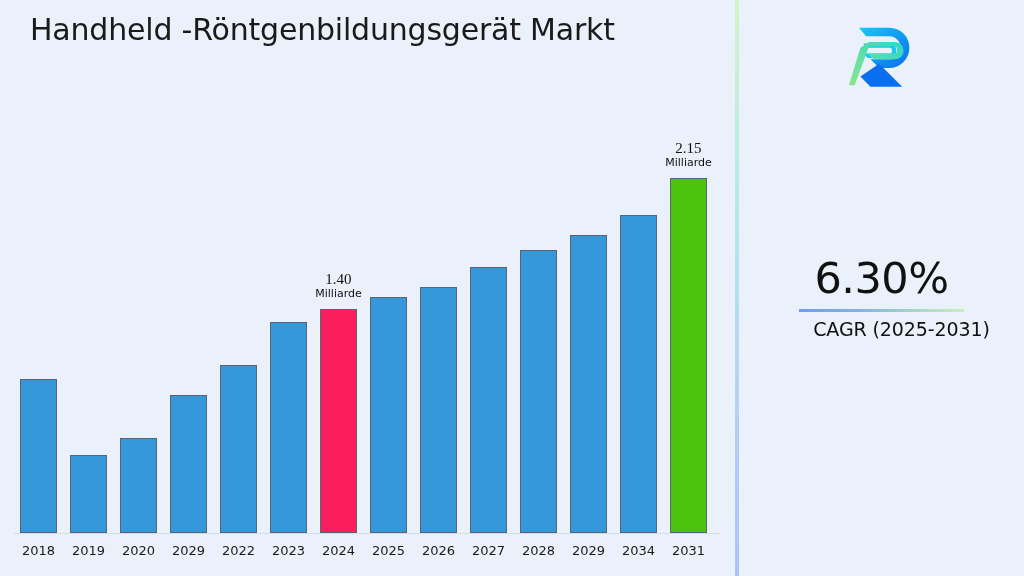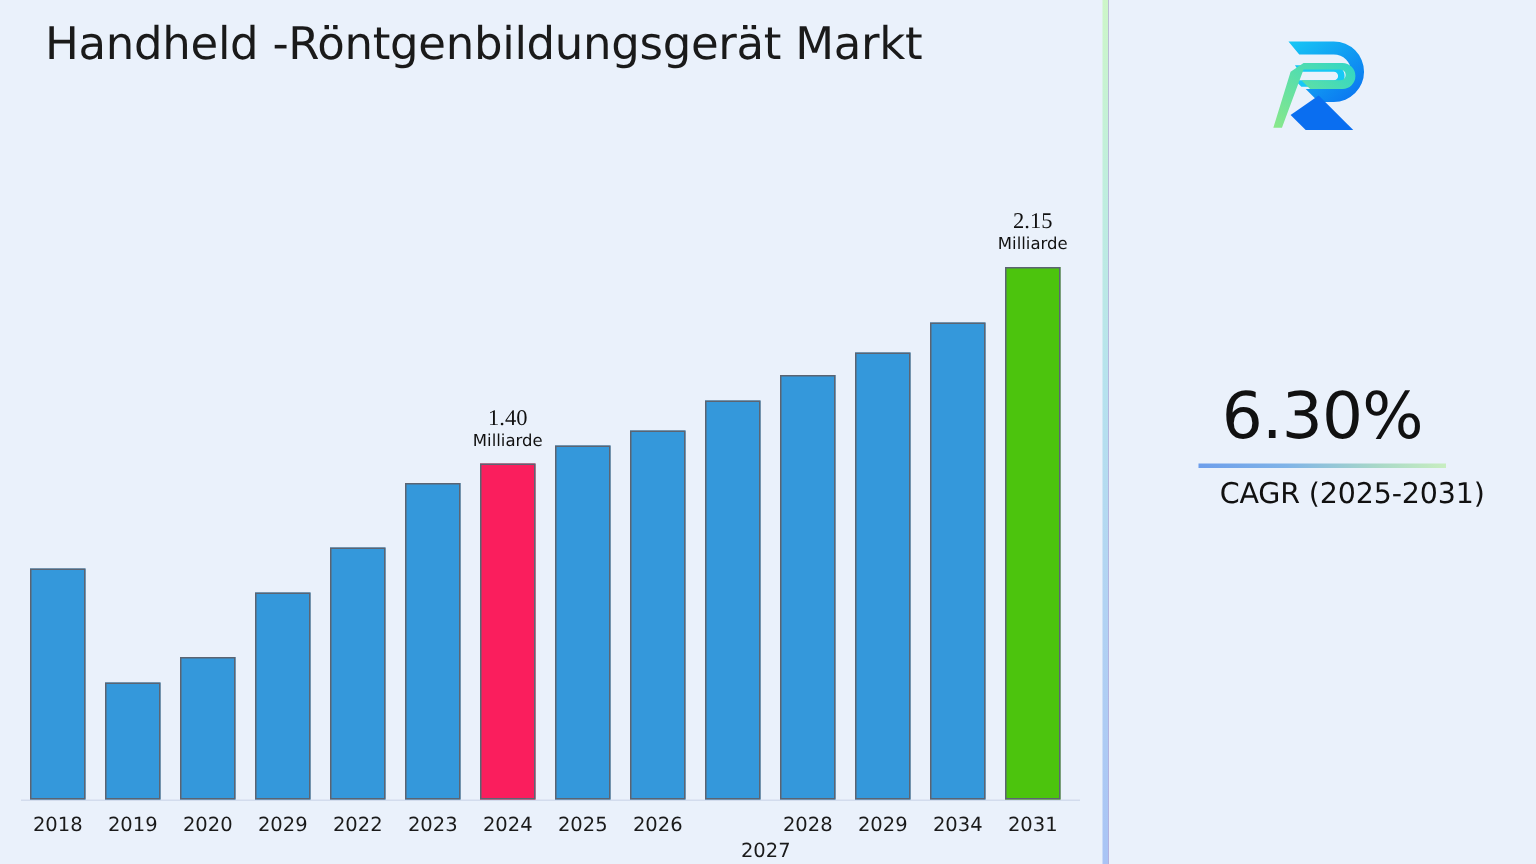--- a/index.html
+++ b/index.html
@@ -12,21 +12,21 @@
     height: 576px;
     overflow: hidden;
     background: #eaf1fb;
     font-family: "DejaVu Sans", "Liberation Sans", sans-serif;
     -webkit-font-smoothing: antialiased;
   }
   #root {
     position: relative;
     width: 1024px;
     height: 576px;
-    background: #4c1d95;
+    background: #14532d;
     border-radius: 27px;
   }
 
   
   #chart-panel {
     position: absolute;
     left: 0; top: 0;
     width: 737px; height: 576px;
     background: #eaf1fb;
   }
@@ -221,21 +221,21 @@
           <div class="bar blue" style="height: 236px;"></div>
         </div>
         <div class="tick-label" style="left: 370px; width: 37px;">2025</div>
         <div class="bar-group" style="left: 420px;">
           <div class="bar blue" style="height: 246px;"></div>
         </div>
         <div class="tick-label" style="left: 420px; width: 37px;">2026</div>
         <div class="bar-group" style="left: 470px;">
           <div class="bar blue" style="height: 266px;"></div>
         </div>
-        <div class="tick-label" style="left: 492px; width: 37px; margin-top: 17px;">2027</div>
+        <div class="tick-label" style="left: 470px; width: 37px;">2027</div>
         <div class="bar-group" style="left: 520px;">
           <div class="bar blue" style="height: 283px;"></div>
         </div>
         <div class="tick-label" style="left: 520px; width: 37px;">2028</div>
         <div class="bar-group" style="left: 570px;">
           <div class="bar blue" style="height: 298px;"></div>
         </div>
         <div class="tick-label" style="left: 570px; width: 37px;">2029</div>
         <div class="bar-group" style="left: 620px;">
           <div class="bar blue" style="height: 318px;"></div>

